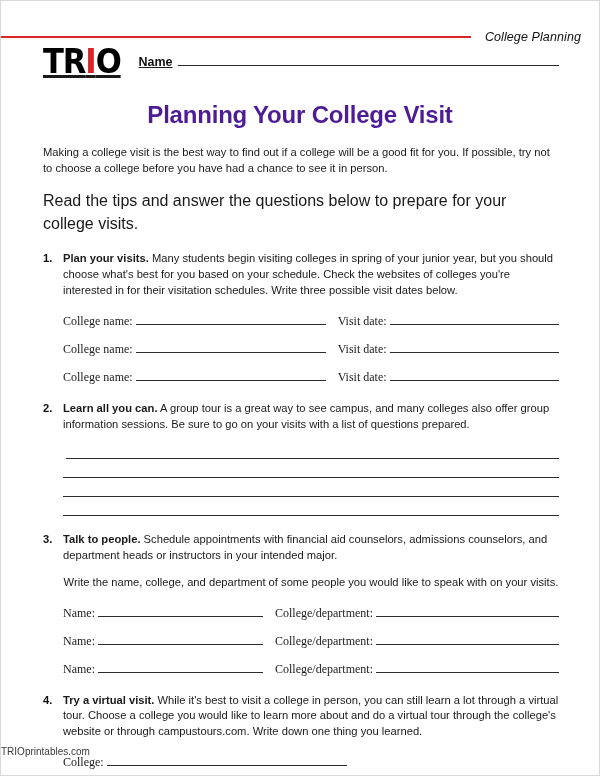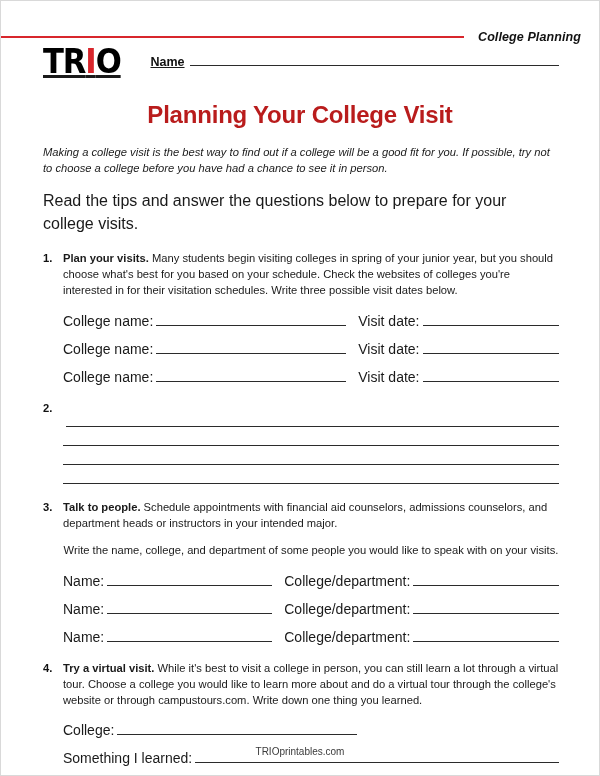--- a/index.html
+++ b/index.html
@@ -39,21 +39,21 @@
   }
   .red-rule {
     flex: 1 1 auto;
     height: 2.5px;
     background: #d8262c;
   }
   .kicker {
     flex: 0 0 auto;
     margin-left: 14px;
     font-size: 12.5px;
-    font-weight: bold;
+    font-weight: normal;
     font-style: italic;
     color: #111;
     letter-spacing: 0.1px;
     white-space: nowrap;
   }
 
   .logo-row {
     position: absolute;
     top: 44px;
     left: 42px;
@@ -71,21 +71,21 @@
     color: #000;
     transform: scaleX(0.93);
     transform-origin: left center;
     white-space: nowrap;
   }
   .trio-logo .i-red { color: #d8262c; }
 
   .name-field {
     display: flex;
     align-items: baseline;
-    margin-left: 24px;
+    margin-left: 12px;
     flex: 1 1 auto;
   }
   .name-label {
     font-size: 12.5px;
     font-weight: bold;
     color: #111;
     white-space: nowrap;
   }
   .name-blank {
     flex: 1 1 auto;
@@ -93,30 +93,29 @@
     border-bottom: 1px solid #2b2b2b;
     height: 11px;
   }
 
   
   .title {
     margin: 8px 0 0 0;
     text-align: center;
     font-size: 24px;
     font-weight: bold;
-    color: #b91c1c;
+    color: #4c1d95;
     letter-spacing: -0.2px;
   }
   .content {
     padding: 0 40px 0 42px;
   }
   .intro {
     margin: 16px 0 0 0;
     font-size: 11.2px;
-    font-style: italic;
     line-height: 1.42;
     color: #1a1a1a;
   }
   .instruction {
     margin: 13px 0 0 0;
     font-size: 16px;
     line-height: 1.42;
     color: #1a1a1a;
   }
 
@@ -152,23 +151,24 @@
   }
 
   
   .fill-row {
     display: flex;
     align-items: baseline;
     margin-top: 12px;
   }
   .fill-row.first { margin-top: 14px; }
   .fill-label {
-    font-size: 14px;
+    font-size: 12px;
     white-space: nowrap;
     color: #1a1a1a;
+    font-family: Liberation Serif, serif;
   }
   .fill-blank {
     border-bottom: 1px solid #2b2b2b;
     height: 11px;
     margin-left: 3px;
   }
   .blank-grow { flex: 1 1 auto; }
   .blank-w190 { flex: 0 0 190px; }
   .blank-w165 { flex: 0 0 165px; }
   .blank-w240 { flex: 0 0 240px; }
@@ -179,21 +179,21 @@
     height: 0;
     margin-top: 18px;
   }
 
   
   .footer {
     position: absolute;
     bottom: 18px;
     left: 0;
     right: 0;
-    text-align: center;
+    text-align: left;
     font-size: 10px;
     color: #3a3a3a;
   }
 </style>
 </head>
 <body>
 
 <div class="page">
 
   <div class="header">
@@ -244,20 +244,21 @@
           <span class="gap-12"></span>
           <span class="fill-label">Visit date:</span>
           <span class="fill-blank blank-grow"></span>
         </div>
       </div>
     </div>
 
     <div class="item">
       <div class="item-num">2.</div>
       <div class="item-body">
+        <p class="item-text"><b>Learn all you can.</b><span> A group tour is a great way to see campus, and many colleges also offer group information sessions. Be sure to go on your visits with a list of questions prepared.</span></p>
 
         <div class="fill-row first">
           <span class="fill-blank blank-grow"></span>
         </div>
         <div class="blank-line"></div>
         <div class="blank-line"></div>
         <div class="blank-line"></div>
       </div>
     </div>
 

